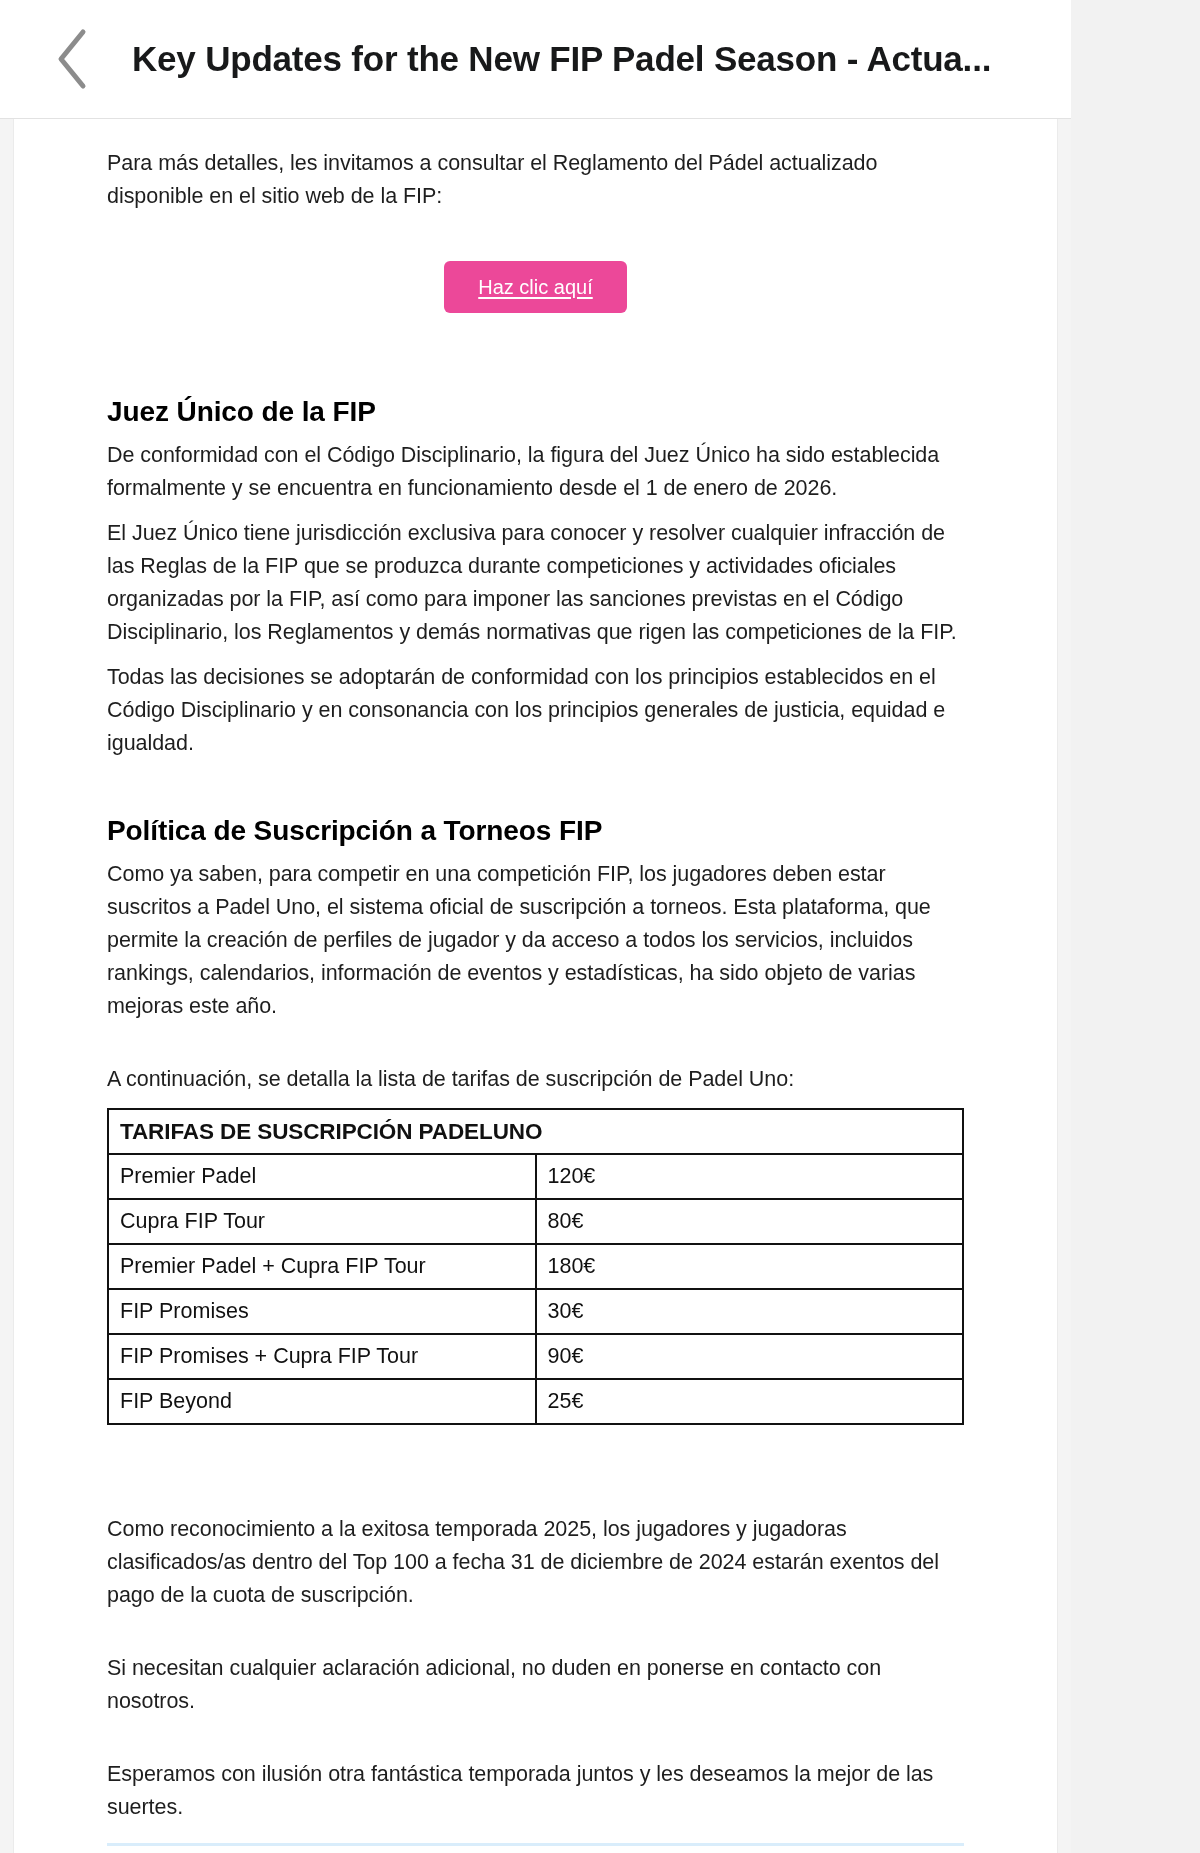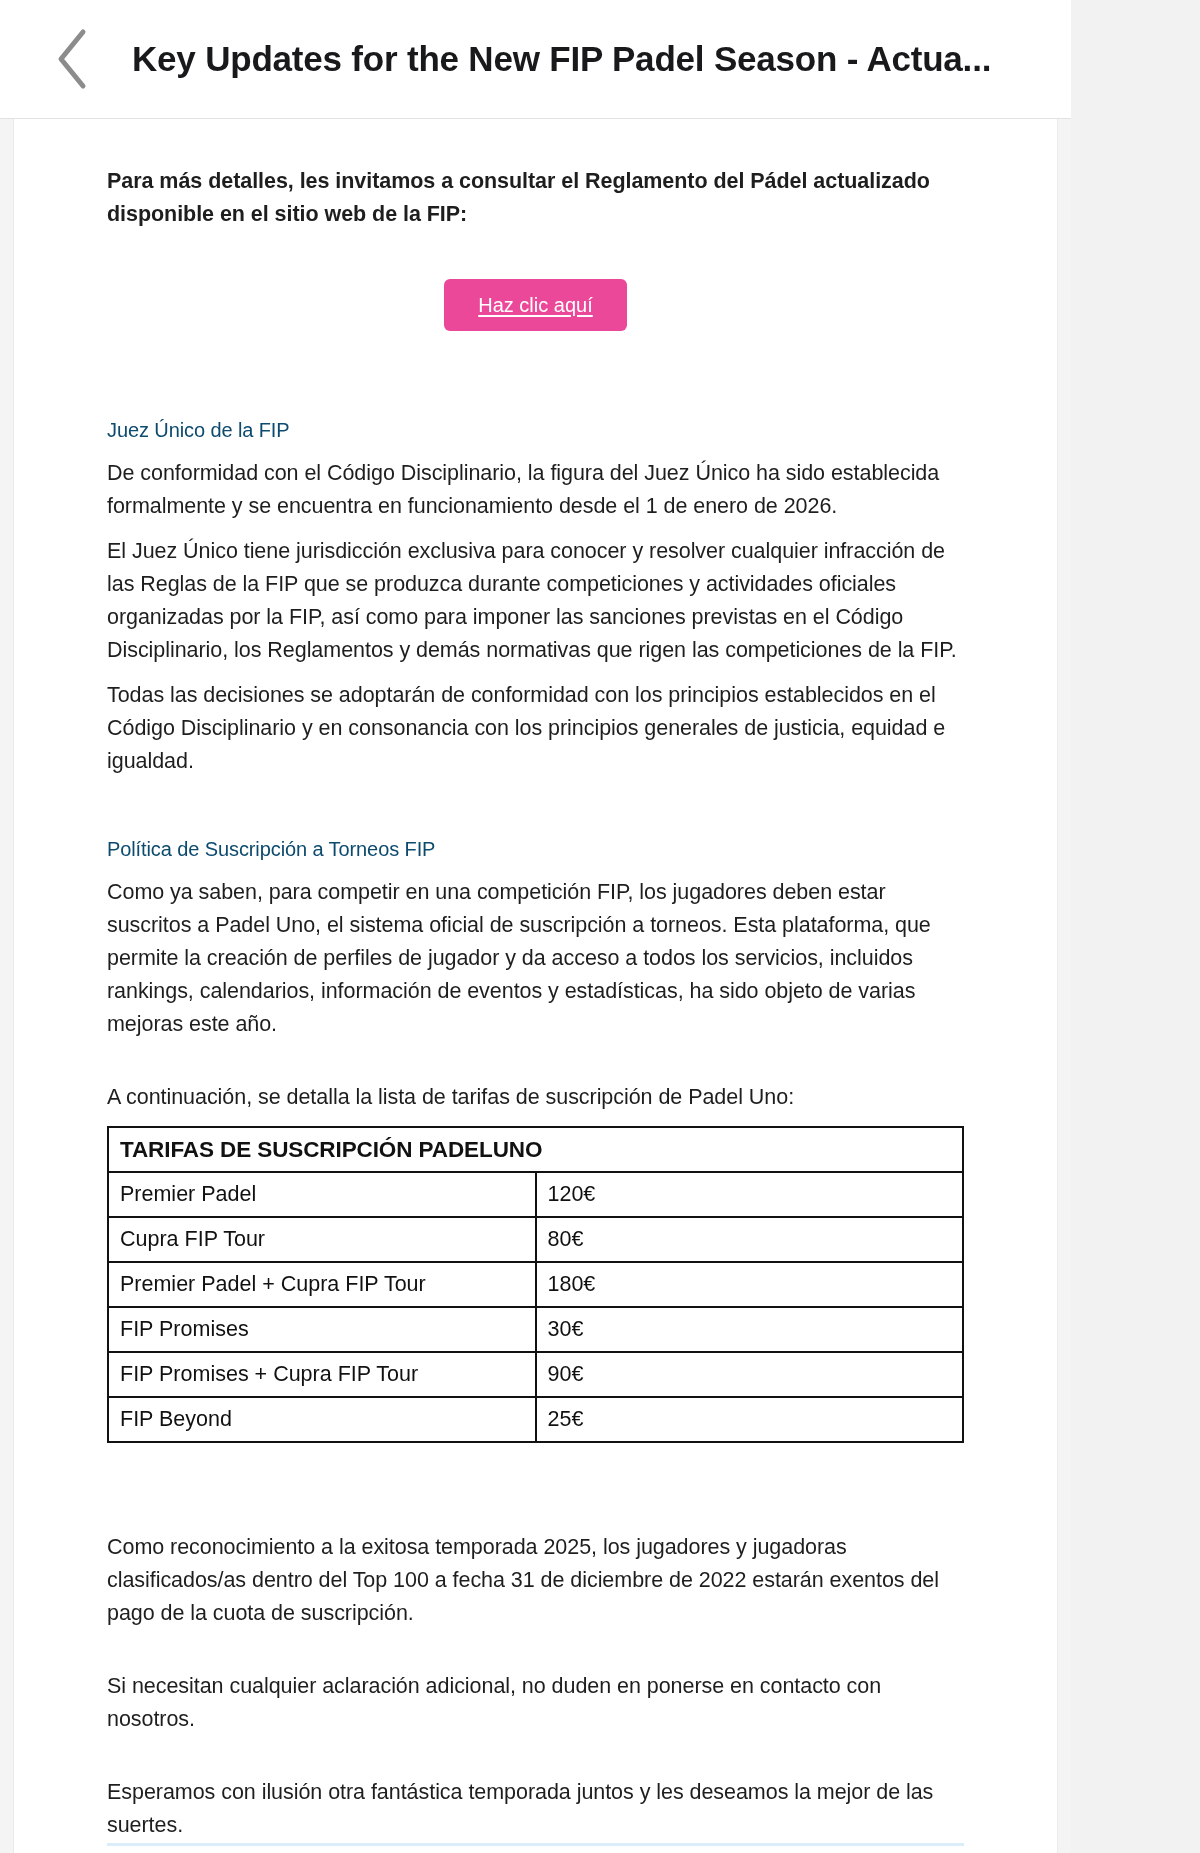--- a/index.html
+++ b/index.html
@@ -82,28 +82,27 @@
 
   
   p, .para {
     font-size: 21.5px;
     line-height: 33px;
     color: #1e1e1e;
     letter-spacing: -0.05px;
   }
 
   .para.bold {
+    font-weight: normal;
+  }
+
+  h3.section-head {
+    font-size: 28px;
     font-weight: bold;
-    margin-top: 18px;
-  }
-
-  h3.section-head {
-    font-size: 20px;
-    font-weight: normal;
-    color: #0c4a6e;
+    color: #000000;
     line-height: 30px;
     letter-spacing: -0.1px;
   }
 
   .sp-12 { height: 12px; }
   .sp-20 { height: 20px; }
   .sp-24 { height: 24px; }
   .sp-28 { height: 28px; }
   .sp-40 { height: 40px; }
   .sp-48 { height: 48px; }
@@ -266,21 +265,21 @@
             <tr>
               <td class="plan-col">FIP Beyond</td>
               <td class="price-col">25€</td>
             </tr>
           </tbody>
         </table>
 
         <div class="sp-64"></div>
         <div class="sp-24"></div>
 
-        <p class="para">Como reconocimiento a la exitosa temporada 2025, los jugadores y jugadoras clasificados/as dentro del Top 100 a fecha 31 de diciembre de 2022 estarán exentos del pago de la cuota de suscripción.</p>
+        <p class="para">Como reconocimiento a la exitosa temporada 2025, los jugadores y jugadoras clasificados/as dentro del Top 100 a fecha 31 de diciembre de 2024 estarán exentos del pago de la cuota de suscripción.</p>
 
         <div class="sp-40"></div>
 
         <p class="para">Si necesitan cualquier aclaración adicional, no duden en ponerse en contacto con nosotros.</p>
 
         <div class="sp-40"></div>
 
         <p class="para">Esperamos con ilusión otra fantástica temporada juntos y les deseamos la mejor de las suertes.</p>
 
         <div class="sp-40"></div>

